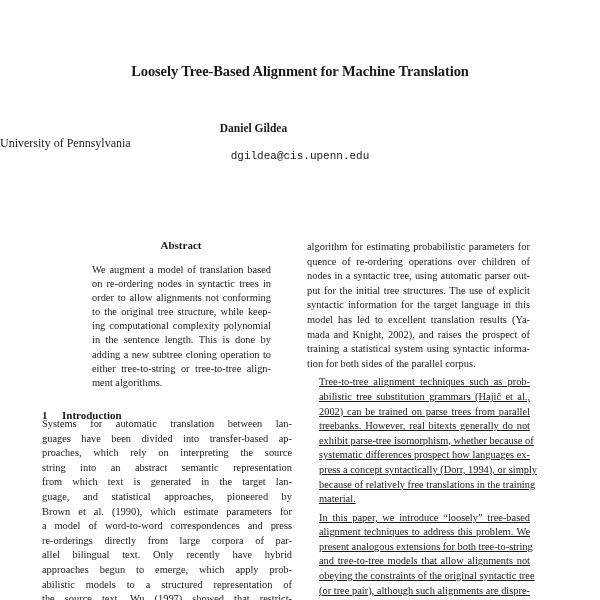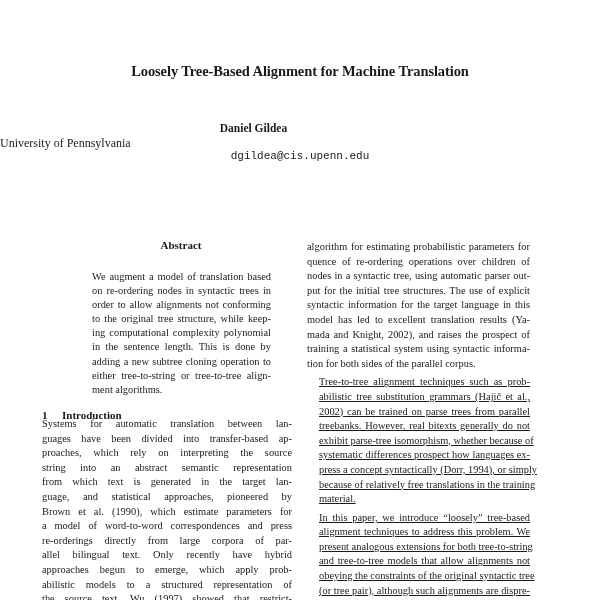--- a/index.html
+++ b/index.html
@@ -8,21 +8,21 @@
   .title { position: absolute; top: 63px; left: 0; width: 600px; text-align: center;
            font-weight: bold; font-size: 14.5px; letter-spacing: -0.1px; }
   .author { position: absolute; top: 122px; left: 16px; width: 475px; text-align: center;
             font-weight: bold; font-size: 11.5px; }
   .affil { position: absolute; top: 136px; left: 0; width: 600px; 
            font-size: 12px; }
   .email { position: absolute; top: 150px; left: 0; width: 600px; text-align: center;
            font-family: "Liberation Mono", "DejaVu Sans Mono", monospace; font-size: 11px; }
   .abs-head { position: absolute; top: 239px; left: 92px; width: 178px; text-align: center;
               font-weight: bold; font-size: 11px; }
-  .abs-body { position: absolute; top: 270px; left: 92px; width: 179px; font-size: 10.4px;
+  .abs-body { position: absolute; top: 263px; left: 92px; width: 179px; font-size: 10.4px;
               line-height: 14.1px; text-align: justify; }
   .sec-head { position: absolute; top: 399px; left: 42px; font-weight: bold; font-size: 11px; margin-top: 10px; }
   .sec-head .num { display: inline-block; width: 20px; }
   .col { position: absolute; font-size: 10.4px; line-height: 14.6px; text-align: justify; }
   .col-left { top: 417px; left: 42px; width: 250px; }
   .col-right { top: 240px; left: 307px; width: 223px; }
   .col p { margin: 0; }
   .col p.indent { text-indent: 12px; margin-top: 4px; text-decoration: underline; }
   .line { display: block; text-align: justify; text-align-last: justify; white-space: nowrap; }
   .line.last { text-align-last: left; }

